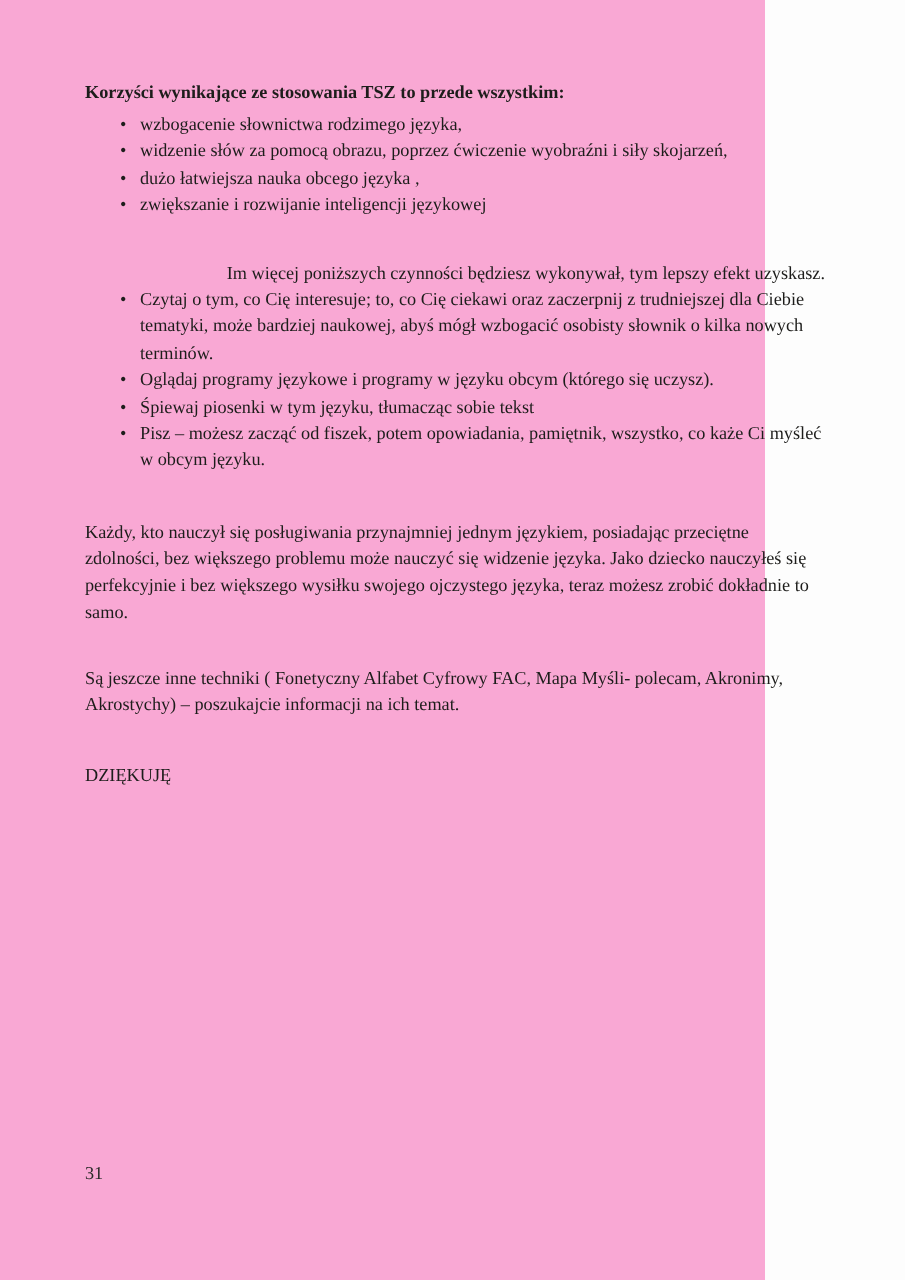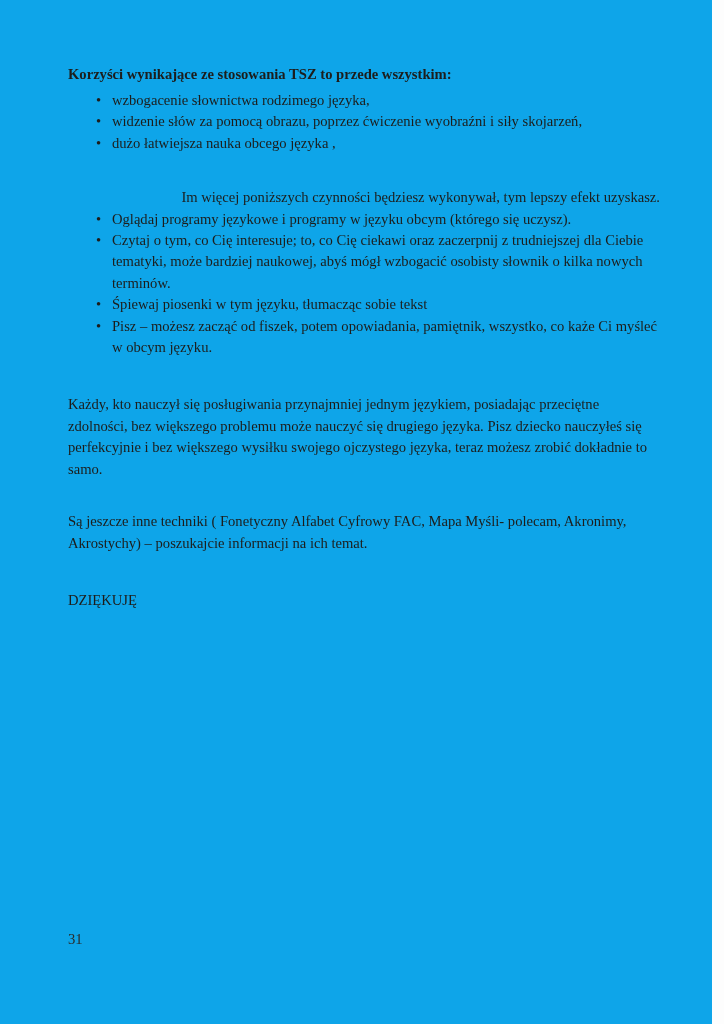--- a/index.html
+++ b/index.html
@@ -9,23 +9,23 @@
     height: 1024px;
     overflow: hidden;
   }
 
   body {
     background: #fdfdfd;
   }
 
   .page {
     position: relative;
-    width: 712px;
+    width: 612px;
     height: 1024px;
-    background: #0ea5e9;
+    background: #f9a8d4;
     font-family: "Liberation Serif", "DejaVu Serif", serif;
     color: #1d1d1b;
     font-size: 14.6px;
     line-height: 21.4px;
   }
 
   .content {
     position: absolute;
     top: 63px;
     left: 68px;
@@ -73,32 +73,33 @@
 
 <div class="page">
   <div class="content">
 
     <div class="heading">Korzyści wynikające ze stosowania TSZ to przede wszystkim:</div>
 
     <ul class="doc-list">
       <li>wzbogacenie słownictwa rodzimego języka,</li>
       <li>widzenie słów za pomocą obrazu, poprzez ćwiczenie wyobraźni i siły skojarzeń,</li>
       <li>dużo łatwiejsza nauka obcego języka ,</li>
+      <li>zwiększanie i rozwijanie inteligencji językowej</li>
     </ul>
 
     <p class="para-intro">Im więcej poniższych czynności będziesz wykonywał, tym lepszy efekt uzyskasz.</p>
 
     <ul class="doc-list">
+      <li>Czytaj o tym, co Cię interesuje; to, co Cię ciekawi oraz zaczerpnij z trudniejszej dla Ciebie tematyki, może bardziej naukowej, abyś mógł wzbogacić osobisty słownik o kilka nowych terminów.</li>
       <li>Oglądaj programy językowe i programy w języku obcym (którego się uczysz).</li>
-      <li>Czytaj o tym, co Cię interesuje; to, co Cię ciekawi oraz zaczerpnij z trudniejszej dla Ciebie tematyki, może bardziej naukowej, abyś mógł wzbogacić osobisty słownik o kilka nowych terminów.</li>
       <li>Śpiewaj piosenki w tym języku, tłumacząc sobie tekst</li>
       <li>Pisz – możesz zacząć od fiszek, potem opowiadania, pamiętnik, wszystko, co każe Ci myśleć w obcym języku.</li>
     </ul>
 
-    <p class="para-everyone">Każdy, kto nauczył się posługiwania przynajmniej jednym językiem, posiadając przeciętne zdolności, bez większego problemu może nauczyć się drugiego języka. Pisz dziecko nauczyłeś się perfekcyjnie i bez większego wysiłku swojego ojczystego języka, teraz możesz zrobić dokładnie to samo.</p>
+    <p class="para-everyone">Każdy, kto nauczył się posługiwania przynajmniej jednym językiem, posiadając przeciętne zdolności, bez większego problemu może nauczyć się widzenie języka. Jako dziecko nauczyłeś się perfekcyjnie i bez większego wysiłku swojego ojczystego języka, teraz możesz zrobić dokładnie to samo.</p>
 
     <p class="para-techniques">Są jeszcze inne techniki ( Fonetyczny Alfabet Cyfrowy FAC, Mapa Myśli- polecam, Akronimy, Akrostychy) – poszukajcie informacji na ich temat.</p>
 
     <p class="para-closing">DZIĘKUJĘ</p>
 
   </div>
 
   <div class="page-number">31</div>
 </div>
 

